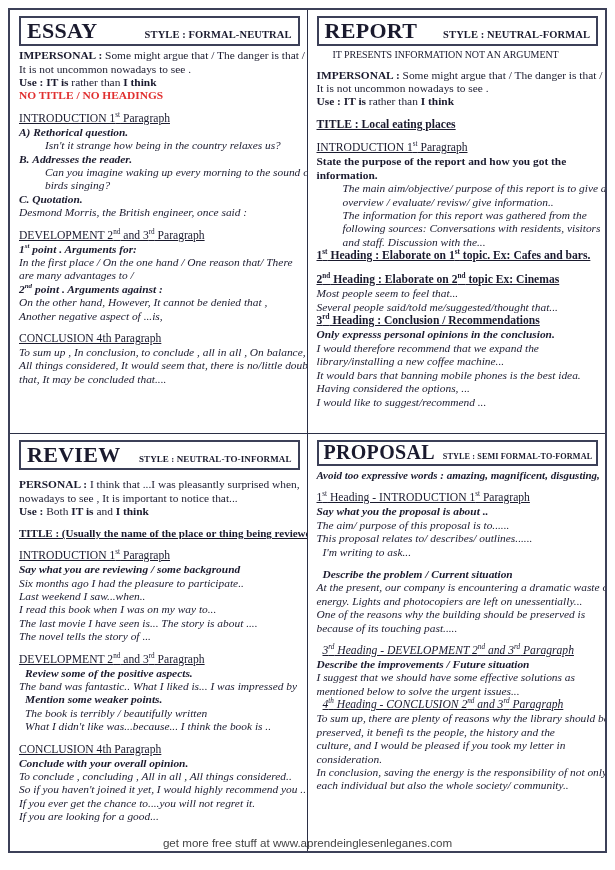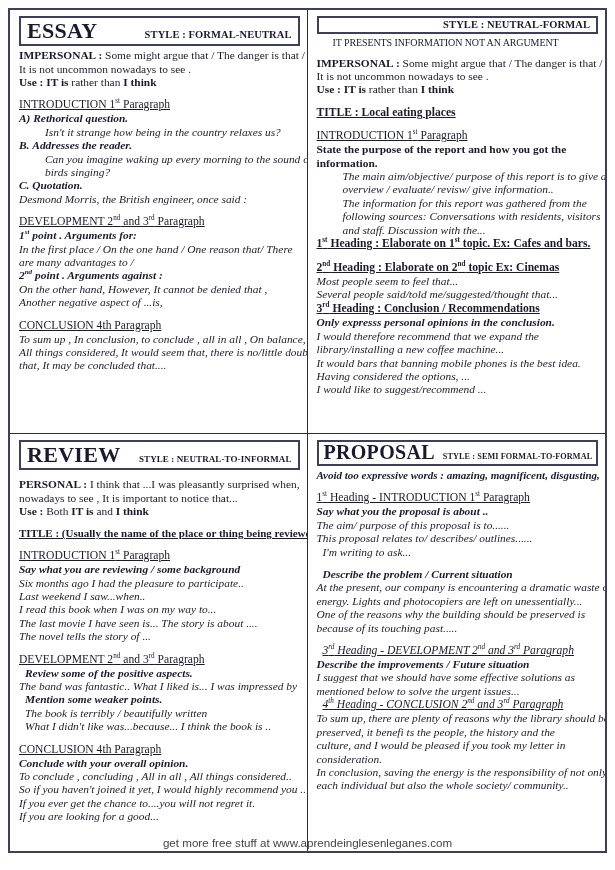--- a/index.html
+++ b/index.html
@@ -134,20 +134,21 @@
       <p class="ln">
         <span class="b">IMPERSONAL :</span><span>  Some might argue that / The danger is that /</span>
       </p>
       <p class="ln">It is not uncommon nowadays to see .</p>
       <p class="ln">
         <span class="b">Use :</span>
         <span class="b">IT is</span>
         <span>rather than</span>
         <span class="b">I think</span>
       </p>
+      <p class="ln red">NO TITLE / NO HEADINGS</p>
 
       <div class="sp"></div>
 
       <p class="hdr"><span>INTRODUCTION    1</span><sup>st</sup><span> Paragraph</span></p>
 
       <p class="ln">
         <span class="bi">A)</span>
         <span class="bi">Rethorical question.</span>
       </p>
       <p class="ln i indent2">Isn't it strange how being in the country relaxes us?</p>
@@ -177,20 +178,21 @@
       <div class="sp"></div>
 
       <p class="hdr">CONCLUSION  4th Paragraph</p>
       <p class="ln i">To sum up , In conclusion, to conclude , all in all , On balance,</p>
       <p class="ln i">All things considered, It would seem that, there is no/little doubt</p>
       <p class="ln i">that, It may be concluded that....</p>
     </div>
 
     <div class="quad q-tr">
       <div class="titlebox">
+        <span class="big-title">REPORT</span>
         <span class="style-label">STYLE : NEUTRAL-FORMAL</span>
       </div>
       <p class="sub-note">IT PRESENTS INFORMATION NOT AN ARGUMENT</p>
 
       <div class="sp-sm"></div>
 
       <p class="ln">
         <span class="b">IMPERSONAL :</span><span>  Some might argue that / The danger is that /</span>
       </p>
       <p class="ln">It is not uncommon nowadays to see .</p>

